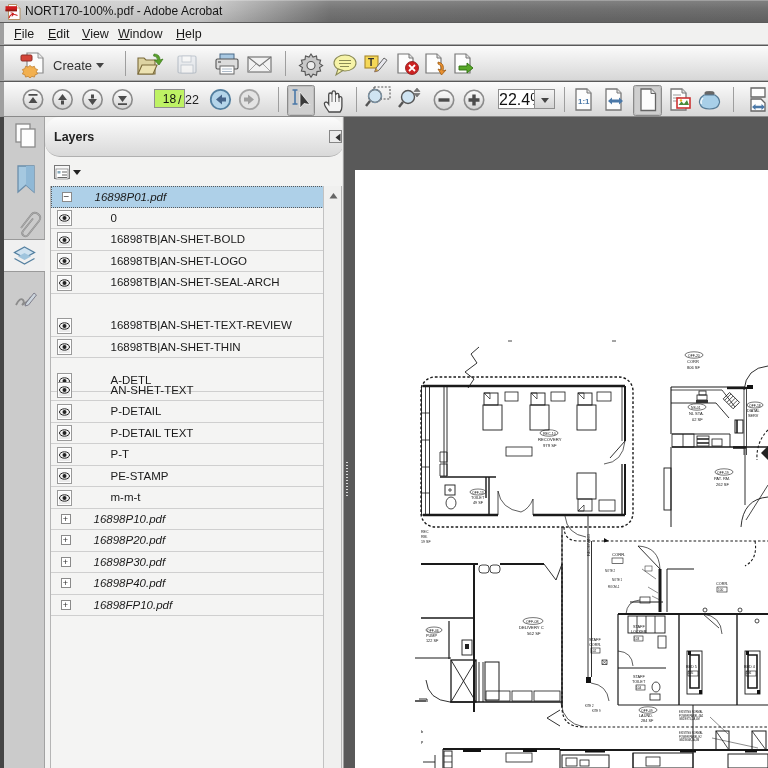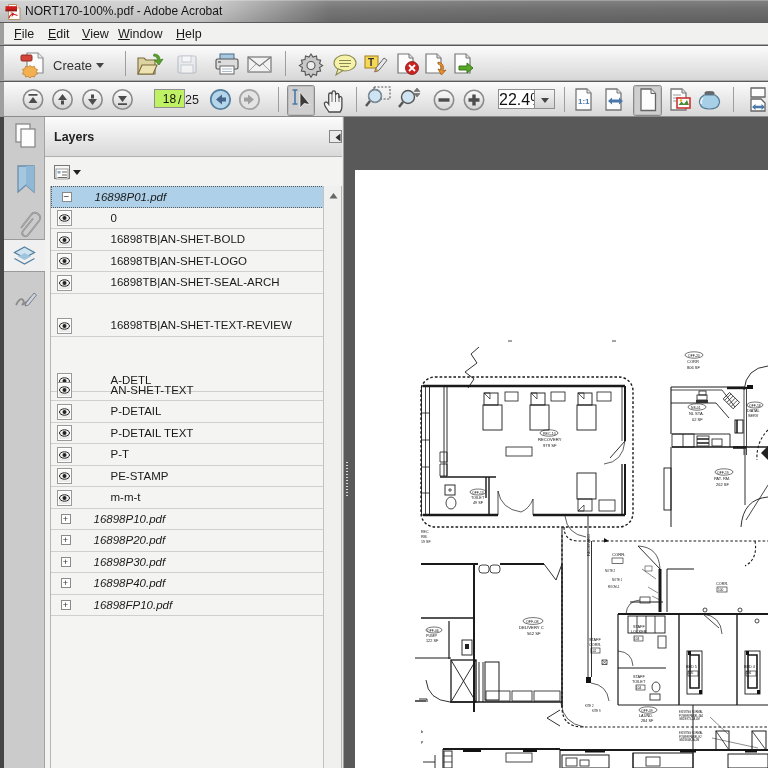--- a/index.html
+++ b/index.html
@@ -34,21 +34,21 @@
   .zoombox { position:absolute; left:489px; top:89px; width:46px; height:20px; background:#fff; border:1px solid #8f8f8f; font-size:16px; color:#111; text-align:center; line-height:19px;margin-left:9px; }
   .zoomdrop { position:absolute; left:534px; top:89px; width:21px; height:20px; border:1px solid #8f8f8f; background:linear-gradient(180deg,#f4f4f4,#d4d4d4); }
 
   
   #leftborder { left:0; top:117px; width:4px; height:651px; background:#454545; }
   #strip { left:4px; top:117px; width:41px; height:651px; background:#cbcbcb; border-right:1px solid #a2a2a2; }
   #layerstile { position:absolute; left:0px; top:122px; width:41px; height:33px; background:#f0f0f0; border-top:1px solid #9a9a9a; border-bottom:1px solid #9a9a9a; }
 
   
   #panel { left:45px; top:117px; width:299px; height:651px; background:#f3f3f2; }
-  #phead { position:absolute; left:0; top:0; width:299px; height:40px; background:linear-gradient(180deg,#fcfcfc,#d9d9d9); border-bottom:1px solid #b0b0b0; }
+  #phead { position:absolute; left:0; top:0; width:299px; height:40px; background:linear-gradient(180deg,#fcfcfc,#d9d9d9); border-bottom:1px solid #b0b0b0;border-radius:15px; }
   #phead b { position:absolute; left:9px; top:13px; font-size:12.5px; color:#222; }
   #collapsebtn { position:absolute; left:284px; top:13px; width:13px; height:13px; border:1px solid #868686; background:#ececec; }
   #optbtn { position:absolute; left:9px; top:48px; width:16px; height:14px; border:1px solid #777; background:#f7f7f7; }
   #list { position:absolute; left:4.5px; top:69px; width:273px; height:582px; background:#f4f4f3; border-left:1px solid #b5b5b5; }
   .row { position:absolute; left:0; width:273px; height:21.5px; border-bottom:1px solid #cfcfcf; }
   .row .name { position:absolute; left:60px; top:4px; font-size:11.5px; color:#1a1a1a; }
   .row .gname { position:absolute; left:43px; top:4px; font-size:11.5px; font-style:italic; color:#1a1a1a; }
   .eyebox { position:absolute; left:6px; top:2.5px; width:15px; height:16px; background:linear-gradient(180deg,#fbfbfb,#e8e8e8); border:1px solid #999; box-shadow:inset 0 0 0 1px #fff; }
   .pmbox { position:absolute; left:10px; top:5px; width:10px; height:10px; background:#fff; border:1px solid #8a8a8a; }
   #selrow { background:#aed0e8; border:1px dotted #5a5a5a; }
@@ -266,21 +266,21 @@
 <rect x="729" y="5" width="1" height="25" fill="#9e9e9e"></rect>
 
 <g>
  <path d="M747 6 h14 v9 h-14 z" fill="#fdfdfd" stroke="#666" stroke-width="1.3"></path>
  <path d="M747 17 h10 l4 4 v8 h-14 z" fill="#fdfdfd" stroke="#666" stroke-width="1.3"></path>
  <path d="M748 25 l3.5 -3 v1.8 h6 v-1.8 l3.5 3 -3.5 3 v-1.8 h-6 v1.8 z" fill="#4a78a8"></path>
 </g>
 </svg>
 </div>
 <div class="abs pagebox" style="z-index:3">18</div>
-<span class="abs" id="slash25" style="z-index:3">/ 25</span>
+<span class="abs" id="slash25" style="z-index:3">/ 22</span>
 <div class="abs zoombox" style="z-index:3">22.4%</div>
 <div class="abs zoomdrop" style="z-index:3">
     <div class="drop" style="left:6px;top:8px"></div>
   </div>
 
 <div class="abs" id="leftborder"></div>
 <div class="abs" id="strip">
   <svg class="abs" style="left:0;top:0" width="41" height="220" viewBox="0 0 41 220" id="stripicons">
 
 <g fill="#fdfdfd" stroke="#8a8a8a" stroke-width="1.3">
@@ -352,20 +352,27 @@
             <circle cx="6.5" cy="7" r="2" fill="#222"></circle>
           </svg></div>
         <span class="name">16898TB|AN-SHET-SEAL-ARCH</span>
       </div>
     <div class="row" style="top:129.0px">
         <div class="eyebox"><svg width="13" height="14" viewBox="0 0 13 14">
             <ellipse cx="6.5" cy="7" rx="5" ry="3.2" fill="none" stroke="#222" stroke-width="1"></ellipse>
             <circle cx="6.5" cy="7" r="2" fill="#222"></circle>
           </svg></div>
         <span class="name">16898TB|AN-SHET-TEXT-REVIEW</span>
+      </div>
+    <div class="row" style="top:150.5px">
+        <div class="eyebox"><svg width="13" height="14" viewBox="0 0 13 14">
+            <ellipse cx="6.5" cy="7" rx="5" ry="3.2" fill="none" stroke="#222" stroke-width="1"></ellipse>
+            <circle cx="6.5" cy="7" r="2" fill="#222"></circle>
+          </svg></div>
+        <span class="name">16898TB|AN-SHET-THIN</span>
       </div>
     <div class="row" style="top:184px">
         <div class="eyebox"><svg width="13" height="14" viewBox="0 0 13 14">
             <ellipse cx="6.5" cy="7" rx="5" ry="3.2" fill="none" stroke="#222" stroke-width="1"></ellipse>
             <circle cx="6.5" cy="7" r="2" fill="#222"></circle>
           </svg></div>
         <span class="name">A-DETL</span>
       </div>
     <div class="row" style="top:193.5px">
         <div class="eyebox"><svg width="13" height="14" viewBox="0 0 13 14">

